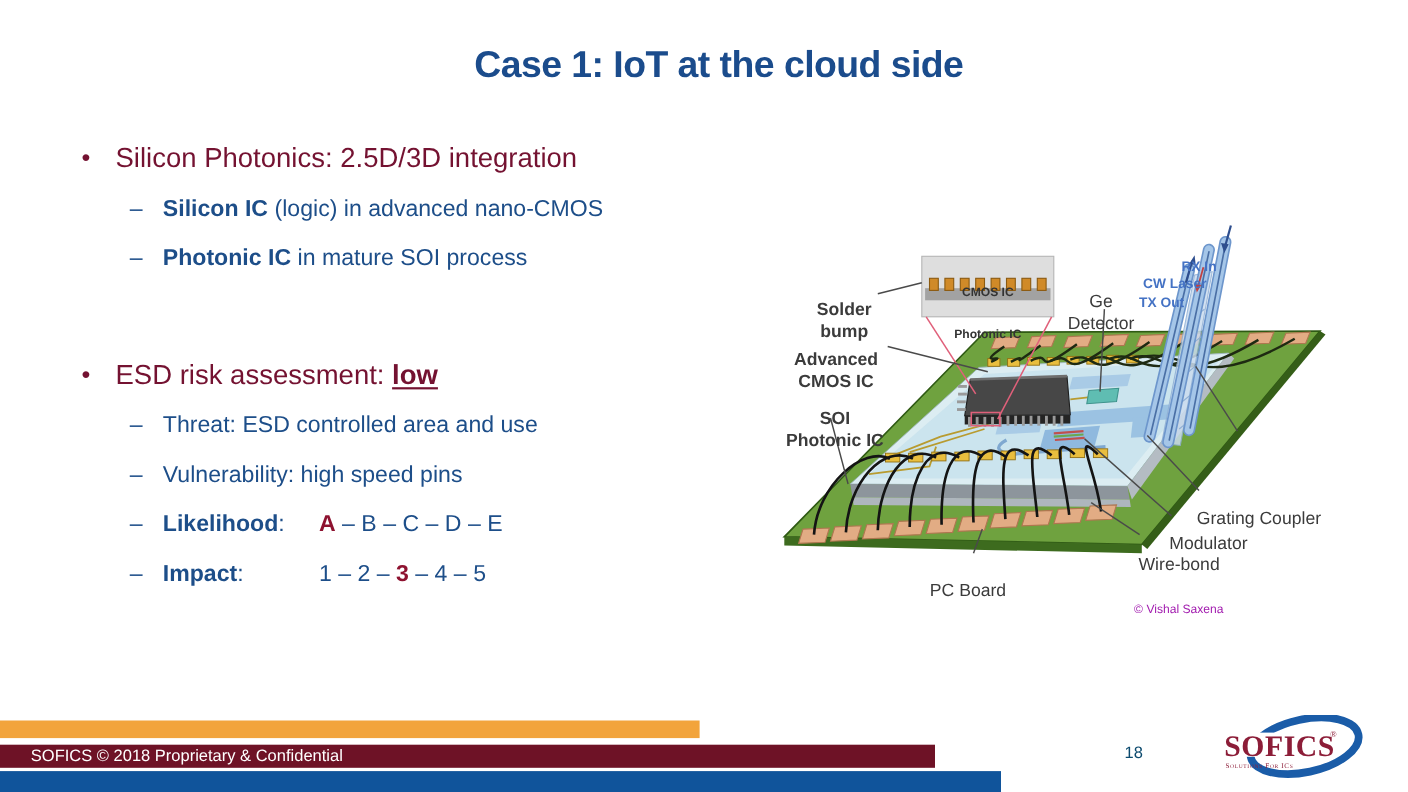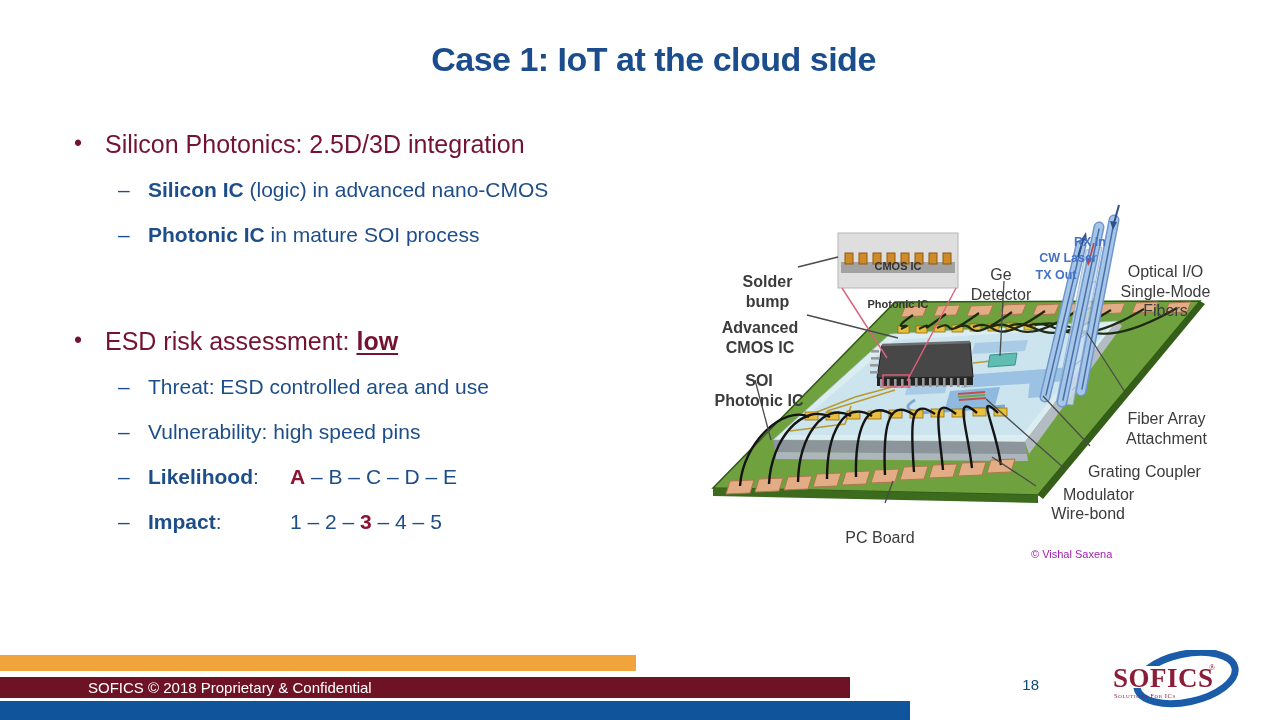--- a/index.html
+++ b/index.html
@@ -29,21 +29,21 @@
   .dlabel{position:absolute;font-size:16px;line-height:1.22;color:#3B3B3B;
           text-align:center;white-space:pre-line;margin-top:24px;}
   .dbold{font-weight:700;}
   .dblue{color:#4472C4;font-weight:700;font-size:12.5px;line-height:1.1;}
   .dinset{font-size:11px;font-weight:700;color:#333;}
   .dcredit{font-size:11px;color:#a21caf;}
 
   
   .bar-orange{left:0;top:655px;width:636px;height:16px;background:#F2A43C;}
   .bar-red{left:0;top:677px;width:850px;height:21px;background:#6E1226;color:#fff;
-           font-size:15px;line-height:21px;padding-left:88px;box-sizing:border-box;}
+           font-size:15px;line-height:21px;padding-left:28px;box-sizing:border-box;}
   .bar-blue{left:0;top:701px;width:910px;height:19px;background:#10549B;}
   .pagenum{left:995px;top:676px;width:44px;text-align:right;font-size:15px;color:#0c4a6e;}
   .logo{left:1112px;top:650px;width:130px;height:64px;}
 </style>
 </head>
 <body>
 
 <div class="abs title">Case 1: IoT at the cloud side</div>
 
 <div>
@@ -274,32 +274,27 @@
 
   <div class="dlabel dbold" style="left:30px;top:53px;width:85px">Solder
 bump</div>
   <div class="dlabel dinset" style="left:143px;top:41px;width:120px">CMOS IC</div>
   <div class="dlabel dinset" style="left:143px;top:79px;width:120px">Photonic IC</div>
   <div class="dlabel" style="left:262px;top:46px;width:88px">Ge
 Detector</div>
   <div class="dlabel dblue" style="left:372px;top:17px;width:46px">RX In</div>
   <div class="dlabel dblue" style="left:342px;top:33px;width:62px">CW Laser</div>
   <div class="dlabel dblue" style="left:336px;top:50px;width:50px">TX Out</div>
-  <div class="dlabel" style="left:418px;top:43px;width:105px">Optical I/O
-Single-Mode
-Fibers</div>
   <div class="dlabel dbold" style="left:15px;top:99px;width:100px">Advanced
 CMOS IC</div>
   <div class="dlabel dbold" style="left:10px;top:152px;width:108px">SOI
 Photonic IC</div>
-  <div class="dlabel" style="left:424px;top:190px;width:95px">Fiber Array
-Attachment</div>
   <div class="dlabel" style="left:393px;top:243px;width:130px;text-align:left">Grating Coupler</div>
   <div class="dlabel" style="left:368px;top:266px;width:90px;text-align:left">Modulator</div>
-  <div class="dlabel" style="left:340px;top:285px;width:90px;text-align:right">Wire-bond</div>
+  <div class="dlabel" style="left:340px;top:285px;width:90px;text-align:left">Wire-bond</div>
   <div class="dlabel" style="left:146px;top:309px;width:78px">PC Board</div>
   <div class="dlabel dcredit" style="left:336px;top:329px;width:130px;text-align:left">© Vishal Saxena</div>
 </div>
 
 <div class="abs bar-orange"></div>
 <div class="abs bar-red"><span>SOFICS © 2018 Proprietary &amp; Confidential</span></div>
 <div class="abs bar-blue"></div>
 <div class="abs pagenum">18</div>
 
 <div class="abs logo">

